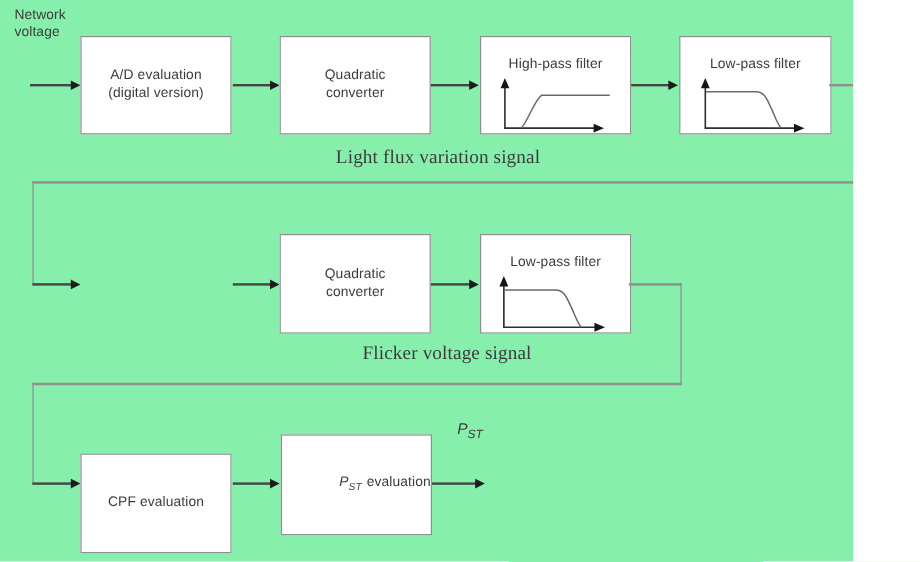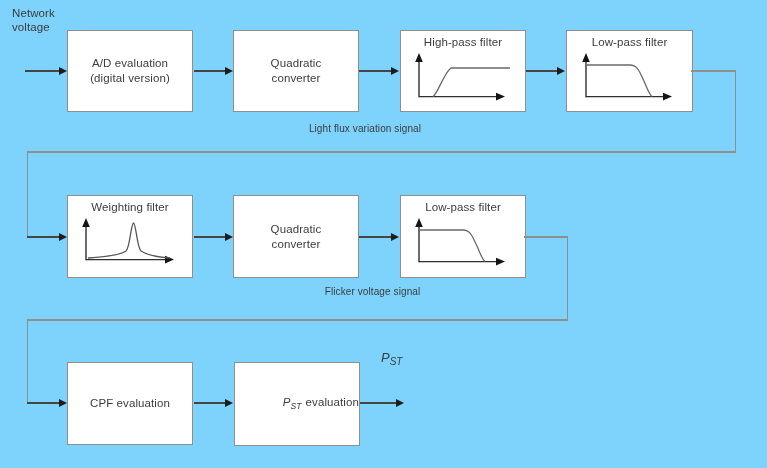--- a/index.html
+++ b/index.html
@@ -1,34 +1,34 @@
 <!DOCTYPE html>
 <html><head>
 <meta charset="utf-8">
 <style>
   html,body{margin:0;padding:0;background:#ffffff;}
   #canvas{
-    position:relative;width:767px;height:468px;background:#7dd3fc;
+    position:relative;width:711px;height:468px;background:#86efac;
     font-family:"Liberation Sans", sans-serif;color:#3c3c3c;overflow:hidden;
   }
   .box{
     position:absolute;background:#fff;border:1.5px solid #8f8f8f;box-sizing:border-box;
     display:flex;flex-direction:column;align-items:center;justify-content:center;
     text-align:center;font-size:11.5px;line-height:15px;letter-spacing:.1px;
   }
-  .box.graph-box{justify-content:flex-start;padding-top:4px;}
+  .box.graph-box{justify-content:flex-start;padding-top:16px;}
   .box .lbl{display:block;}
   .box .graph{margin-top:1px;}
   .hline{position:absolute;height:1.5px;background:#8f8f8f;}
   .vline{position:absolute;width:1.5px;background:#8f8f8f;}
   .shaft{position:absolute;height:1.4px;background:#454545;}
   .ah-r{position:absolute;width:0;height:0;
     border-top:4.5px solid transparent;border-bottom:4.5px solid transparent;
     border-left:8px solid #1c1c1c;}
-  .caption{position:absolute;font-size:10px;text-align:center;letter-spacing:.1px;}
+  .caption{position:absolute;font-size:16px;text-align:center;letter-spacing:.1px;font-family:Liberation Serif, serif;}
   .freelabel{position:absolute;font-size:11.5px;line-height:14px;letter-spacing:.1px;}
   .pst-it{font-style:italic;}
   .pst-sub{font-style:italic;font-size:8.5px;vertical-align:-3px;}
   .pst-rest{margin-left:4px;}
   .out-label{position:absolute;font-size:13px;font-style:italic;}
   .out-label .pst-sub{font-size:10px;}
 </style>
 </head>
 <body>
 
@@ -82,30 +82,20 @@
 
   <div class="caption" style="left:215px;top:123px;width:300px;">Light flux variation signal</div>
 
   <div class="hline" style="left:691px;top:70.3px;width:45px;"></div>
   <div class="vline" style="left:734.5px;top:70.3px;height:82.5px;"></div>
   <div class="hline" style="left:26.5px;top:151.3px;width:709.5px;"></div>
   <div class="vline" style="left:26.5px;top:151.3px;height:86.5px;"></div>
   <div class="shaft" style="left:27px;top:236.3px;width:33px;"></div>
   <div class="ah-r" style="left:59px;top:232.5px;"></div>
 
-  <div class="box graph-box" style="left:67px;top:195px;width:126px;height:83px;">
-    <span class="lbl">Weighting filter</span>
-    <svg class="graph" width="104" height="48" viewBox="0 0 104 48">
-      <line x1="8" y1="44.3" x2="8" y2="10" stroke="#2e2e2e" stroke-width="1.4"></line>
-      <polygon points="8,2 4.2,11 11.8,11" fill="#151515"></polygon>
-      <line x1="8" y1="43.6" x2="88" y2="43.6" stroke="#2e2e2e" stroke-width="1.4"></line>
-      <polygon points="96,43.6 87,39.8 87,47.4" fill="#151515"></polygon>
-      <path d="M 10,42 C 26,41 42,39 48,35 C 52,32 53,7 55.5,7 C 58,7 59,32 63,35 C 69,39 78,41 92,42" fill="none" stroke="#555555" stroke-width="1.3"></path>
-    </svg>
-  </div>
 
   <div class="shaft" style="left:194px;top:236.3px;width:32px;"></div>
   <div class="ah-r" style="left:225px;top:232.5px;"></div>
 
   <div class="box" style="left:233px;top:195px;width:126px;height:83px;">
     <span class="lbl">Quadratic</span>
     <span class="lbl">converter</span>
   </div>
 
   <div class="shaft" style="left:359px;top:236.3px;width:33px;"></div>
@@ -124,21 +114,21 @@
 
   <div class="caption" style="left:230px;top:286px;width:285px;">Flicker voltage signal</div>
 
   <div class="hline" style="left:524px;top:236.3px;width:44px;"></div>
   <div class="vline" style="left:566.5px;top:236.3px;height:84.5px;"></div>
   <div class="hline" style="left:26.5px;top:319.3px;width:541.5px;"></div>
   <div class="vline" style="left:26.5px;top:319.3px;height:84.5px;"></div>
   <div class="shaft" style="left:27px;top:402.3px;width:33px;"></div>
   <div class="ah-r" style="left:59px;top:398.5px;"></div>
 
-  <div class="box" style="left:67px;top:362px;width:126px;height:83px;text-align:center;">
+  <div class="box" style="left:67px;top:378px;width:126px;height:83px;text-align:center;">
     <span class="lbl">CPF evaluation</span>
   </div>
 
   <div class="shaft" style="left:194px;top:402.3px;width:32px;"></div>
   <div class="ah-r" style="left:225px;top:398.5px;"></div>
 
   <div class="box" style="left:234px;top:362px;width:126px;height:84px;align-items:flex-end;">
     <span class="lbl"><span class="pst-it">P</span><span class="pst-sub">ST</span><span class="pst-rest">evaluation</span></span>
   </div>
 

